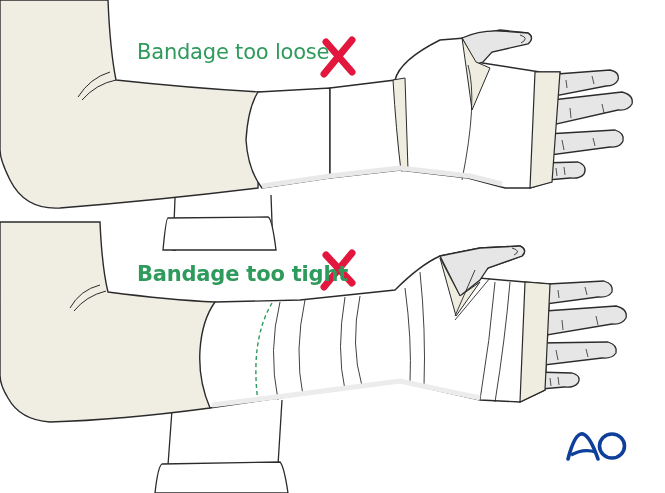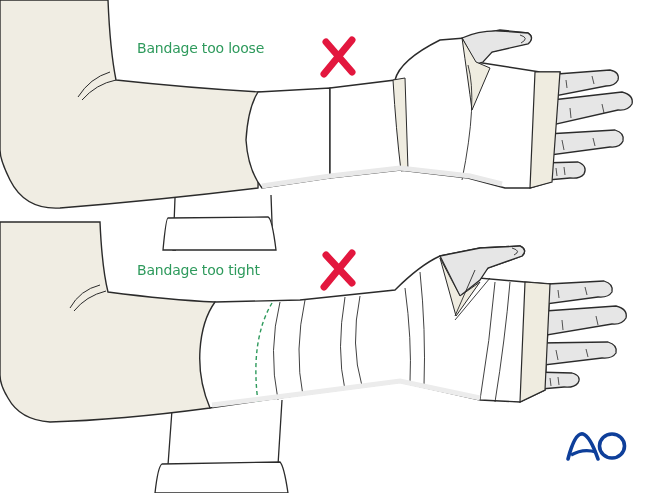--- a/index.html
+++ b/index.html
@@ -2,21 +2,21 @@
 <html><head>
   <meta charset="utf-8">
   <style>
     html, body { margin: 0; padding: 0; background: #ffffff; }
     body { width: 665px; height: 493px; overflow: hidden; position: relative; }
     .canvas { position: absolute; left: 0; top: 0; width: 665px; height: 493px; }
     svg { display: block; }
     .label {
       position: absolute;
       font-family: "DejaVu Sans", "Liberation Sans", sans-serif;
-      font-size: 14px;
+      font-size: 21px;
       color: #2e9a5c;
       white-space: nowrap;
       letter-spacing: -0.2px;
     }
   </style>
 </head>
 <body>
 
 <div class="canvas">
   <svg width="665" height="493" viewBox="0 0 665 493" xmlns="http://www.w3.org/2000/svg">
@@ -129,13 +129,13 @@
 
     <g>
       <path d="M568 459 Q575 432 583 434 Q590 436 598 459" stroke="#0e3f9a" stroke-width="3.6" fill="none" stroke-linecap="round"></path>
       <path d="M571 455 Q583 448 596 452" stroke="#0e3f9a" stroke-width="3.2" fill="none"></path>
       <ellipse cx="612" cy="446" rx="12.5" ry="12" stroke="#0e3f9a" stroke-width="3.6" fill="none"></ellipse>
     </g>
   </svg>
 </div>
 
 <div class="label" style="left:137px; top:40px;">Bandage too loose</div>
-<div class="label" style="left:137px; top:262px;">Bandage too tight</div>
+<div class="label" style="left:137px; top:262px;font-weight:bold;">Bandage too tight</div>
 
 </body></html>

